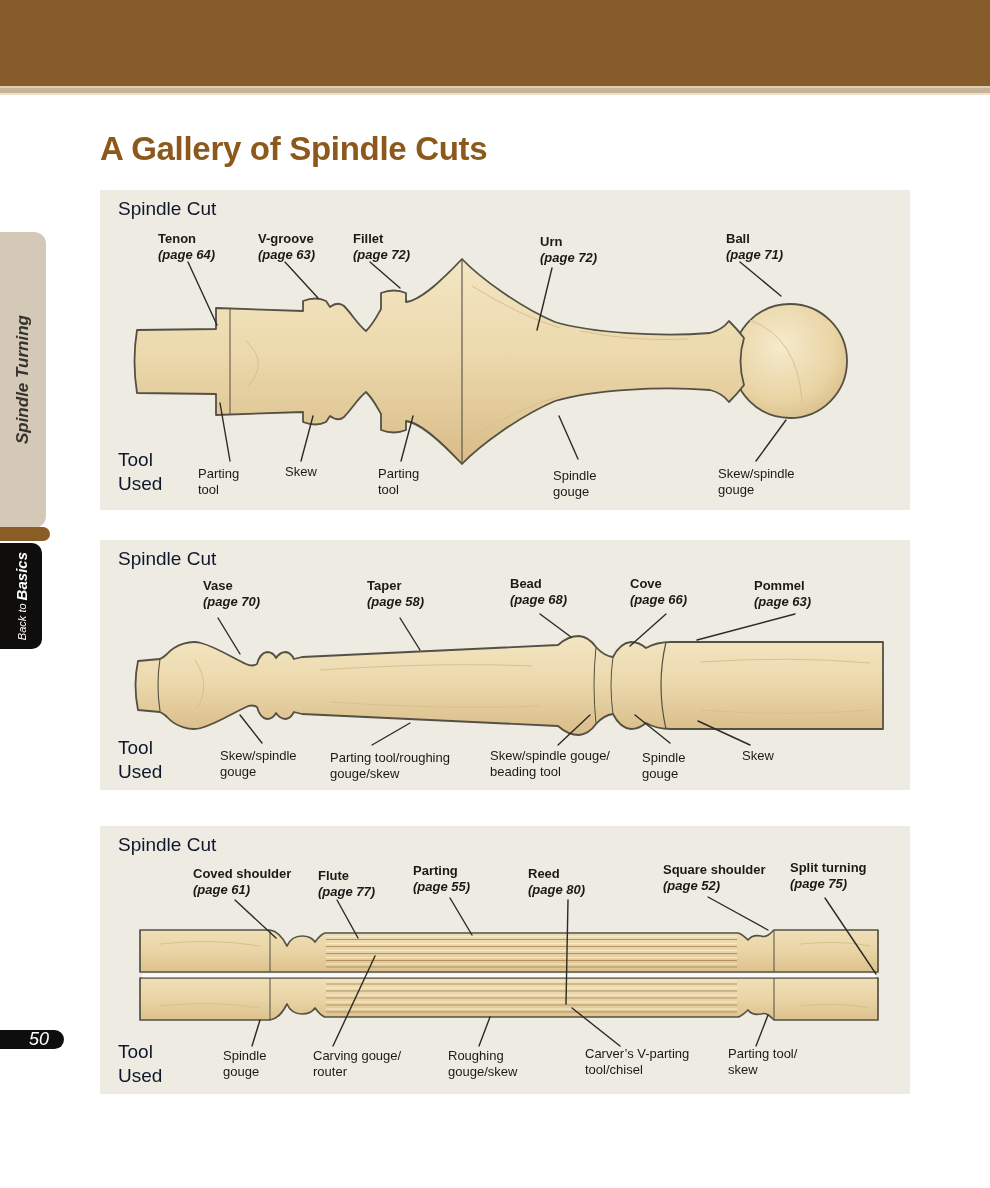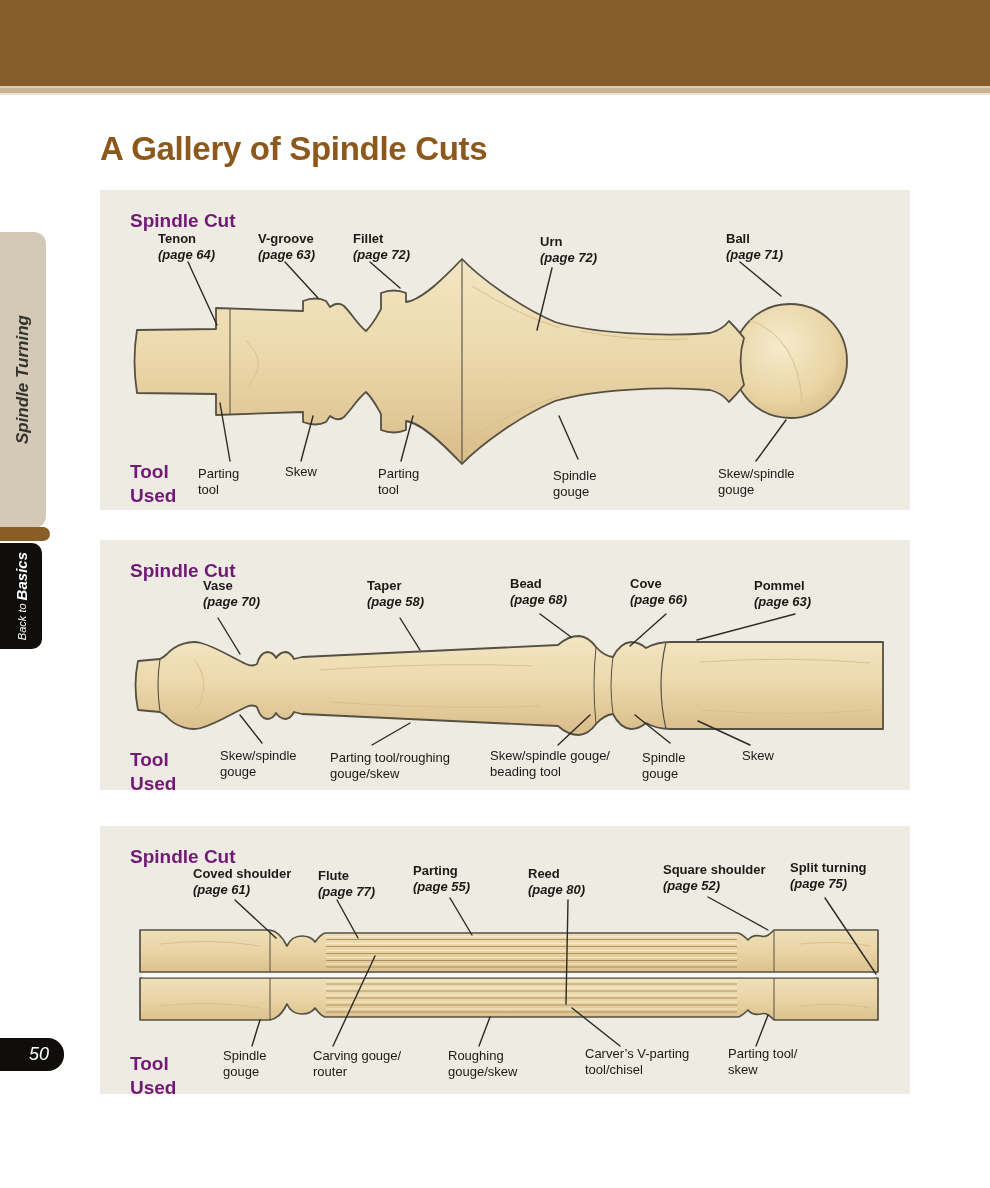--- a/index.html
+++ b/index.html
@@ -7,38 +7,38 @@
         font-family:"Liberation Sans","DejaVu Sans",sans-serif;color:#1b1a17;}
   .topbar{position:absolute;left:0;top:0;width:990px;height:86px;background:#875c2b;}
   .topstrip{position:absolute;left:0;top:86px;width:990px;height:9px;background:#c8b394;
             border-top:2px solid #ddcfb8;border-bottom:2px solid #ebe1d1;box-sizing:border-box;}
   .title{position:absolute;left:100px;top:130px;margin:0;font-size:33px;font-weight:bold;
          color:#8d581b;letter-spacing:-0.3px;}
   .panel{position:absolute;left:100px;width:810px;background:#edebe2;}
   .p1{top:190px;height:320px;}
   .p2{top:540px;height:250px;}
   .p3{top:826px;height:268px;}
-  .heading{position:absolute;left:18px;top:8px;margin:12px;font-size:19px;font-weight:bold;color:#701a75;}
+  .heading{position:absolute;left:18px;top:8px;margin:0;font-size:19px;font-weight:normal;color:#0f172a;}
   .tool-heading{width:64px;line-height:1.25;top:auto;}
   .art{position:absolute;left:0;top:0;}
   .cut-label{position:absolute;font-size:13px;font-weight:bold;line-height:1.22;white-space:nowrap;}
   .cut-label .pg{display:block;font-style:italic;}
   .tool-label{position:absolute;font-size:13px;line-height:1.22;white-space:pre-line;}
   .vtab{position:absolute;left:0;display:flex;align-items:center;justify-content:center;}
   .vtab-tan{top:232px;width:46px;height:296px;background:#d4c9b6;border-radius:0 12px 12px 0;}
   .vtab-black{top:543px;width:42px;height:106px;background:#0f0e0c;border-radius:0 10px 10px 0;}
   .vtext{writing-mode:vertical-rl;transform:rotate(180deg);white-space:nowrap;
          font-style:italic;font-weight:bold;font-size:17px;color:#35332d;}
   .vtext-bb{color:#ffffff;font-weight:normal;font-size:11px;}
   .bt-name{font-weight:bold;font-size:15px;}
   .brown-bar{position:absolute;left:0;top:527px;width:50px;height:14px;background:#8a5c26;
              border-radius:0 7px 7px 0;}
-  .pagenum{position:absolute;left:0;top:1030px;width:64px;height:33px;background:#0f0e0c;
+  .pagenum{position:absolute;left:0;top:1030px;width:64px;height:19px;background:#0f0e0c;
            border-radius:0 16px 16px 0;color:#fff;font-style:italic;font-size:18px;
-           display:flex;align-items:center;justify-content:flex-end;padding-right:15px;box-sizing:border-box;margin-top:8px;}
+           display:flex;align-items:center;justify-content:flex-end;padding-right:15px;box-sizing:border-box;}
   .leader{stroke:#2b2a27;stroke-width:1.4;fill:none;stroke-linecap:round;}
   .grain{stroke:#d9c08f;stroke-width:1;fill:none;}
   .outline{stroke:#555044;fill:none;}
 </style>
 </head>
 <body>
 
 <div class="page">
 
   <div class="topbar"></div>

